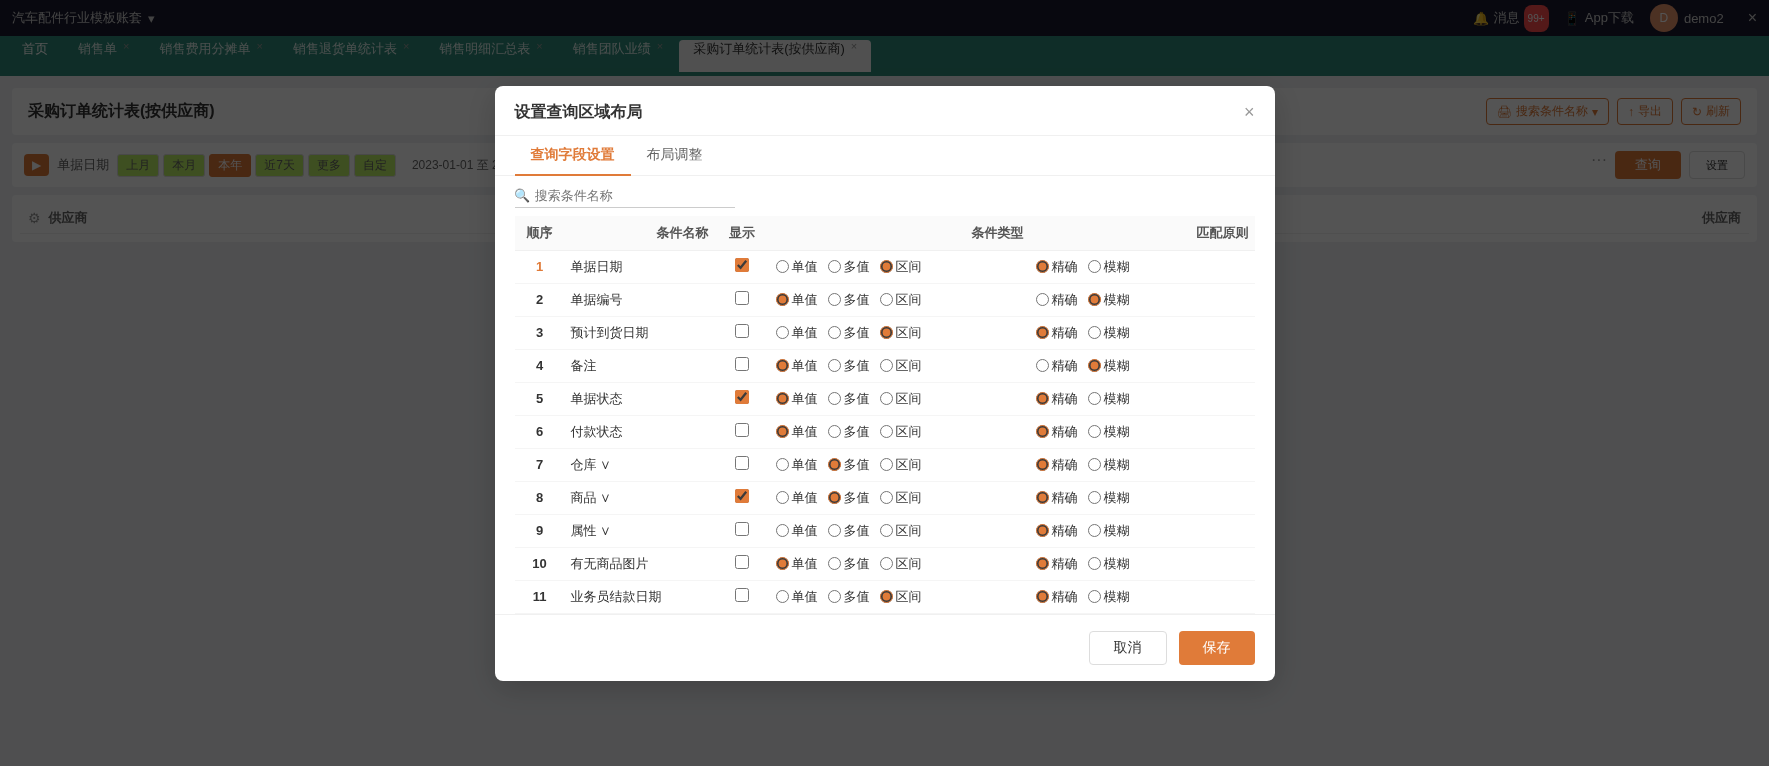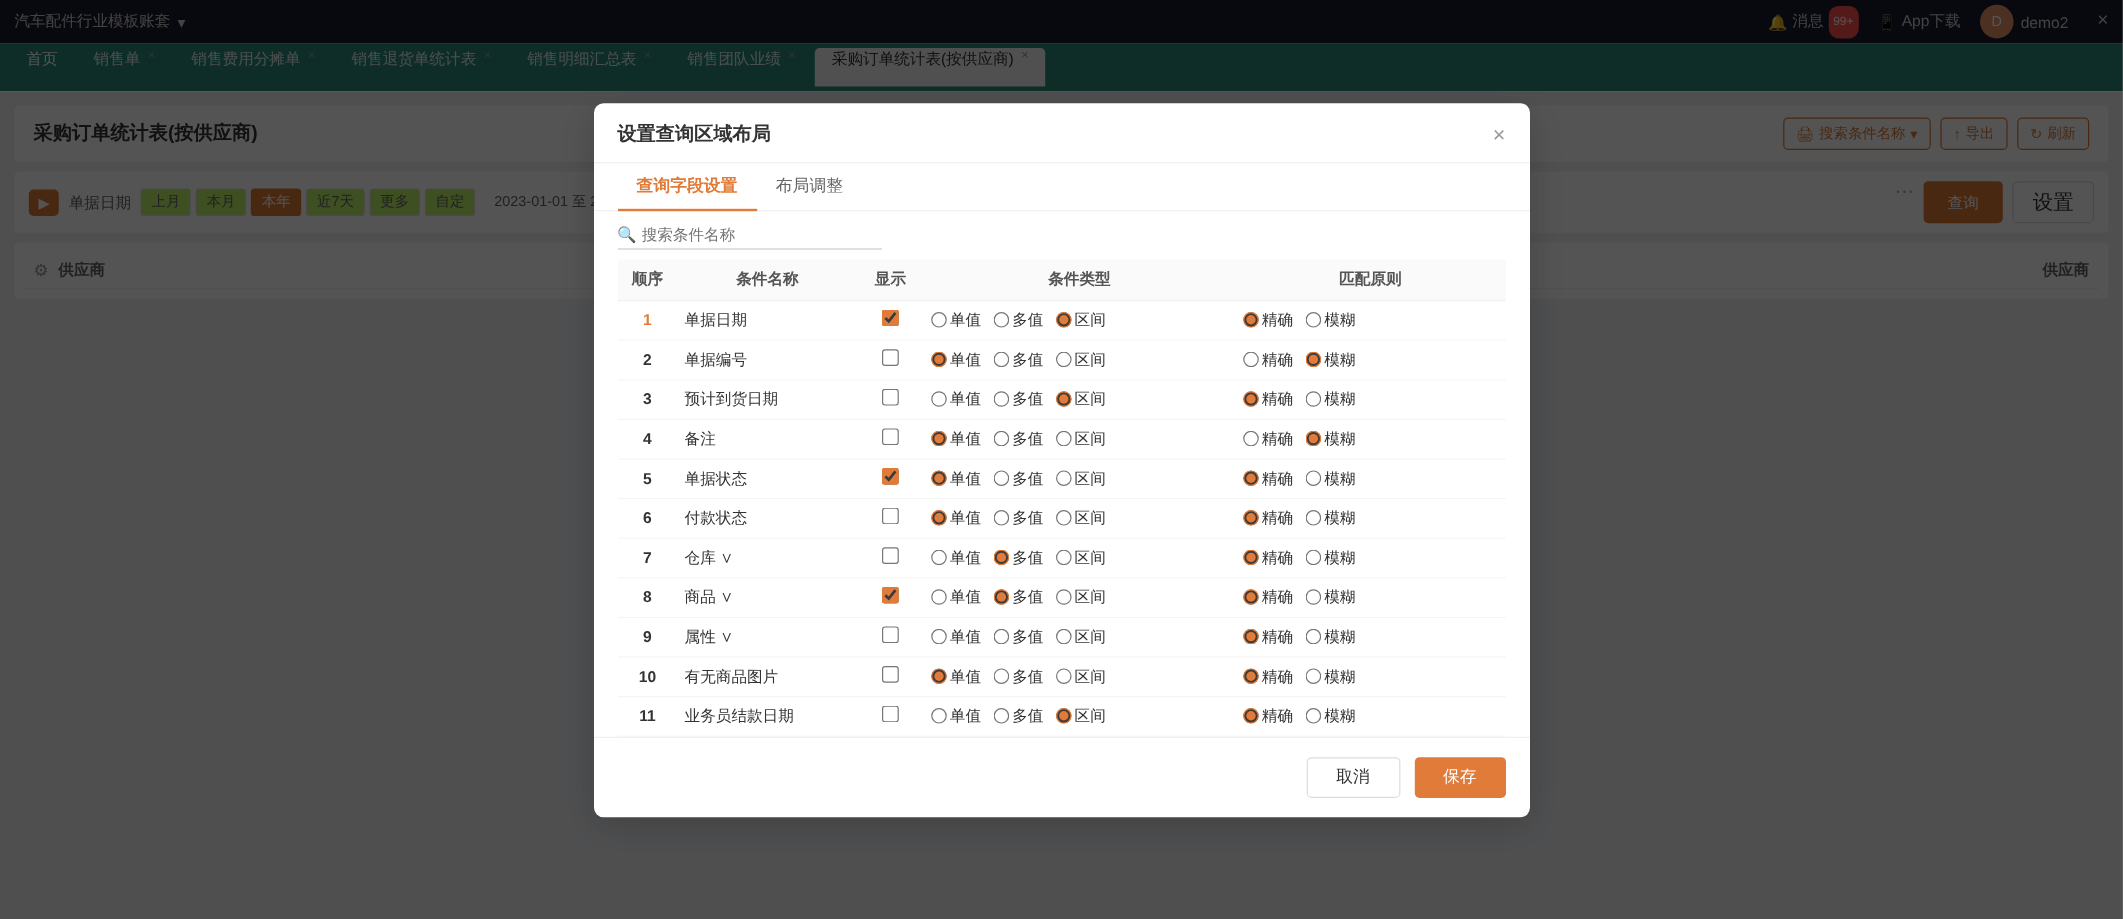--- a/index.html
+++ b/index.html
@@ -169,21 +169,21 @@
     .dialog-table {
       flex: 1;
       overflow-y: auto;
       padding: 0 20px;
     }
     .dialog-table table {
       width: 100%;
       border-collapse: collapse;
     }
     .dialog-table thead th {
-      text-align: center;
+      text-align: right;
       padding: 8px 6px;
       font-size: 13px;
       color: #555;
       font-weight: bold;
       border-bottom: 1px solid #f0f0f0;
       background: #fafafa;
     }
     .dialog-table tbody td {
       padding: 7px 6px;
       font-size: 13px;
@@ -223,21 +223,21 @@
       color: white;
       cursor: pointer;
       font-size: 14px;
     }
 
     
     .bg-page { filter: brightness(0.6); pointer-events: none; }
 
     .action-btn-group { display: flex; gap: 8px; }
     .btn-query { background: #e07b39; color: white; border: none; padding: 5px 20px; border-radius: 4px; cursor: pointer; font-size: 13px; }
-    .btn-set { background: white; color: #333; border: 1px solid #ddd; padding: 5px 16px; border-radius: 4px; cursor: pointer; font-size: 17px; }
+    .btn-set { background: white; color: #333; border: 1px solid #ddd; padding: 5px 16px; border-radius: 4px; cursor: pointer; font-size: 11px; }
 
     .gear-icon { color: #999; font-size: 14px; }
   </style>
 </head>
 <body>
 
 <div class="bg-page">
 
   <div class="top-bar">
     <div class="top-bar-left">

